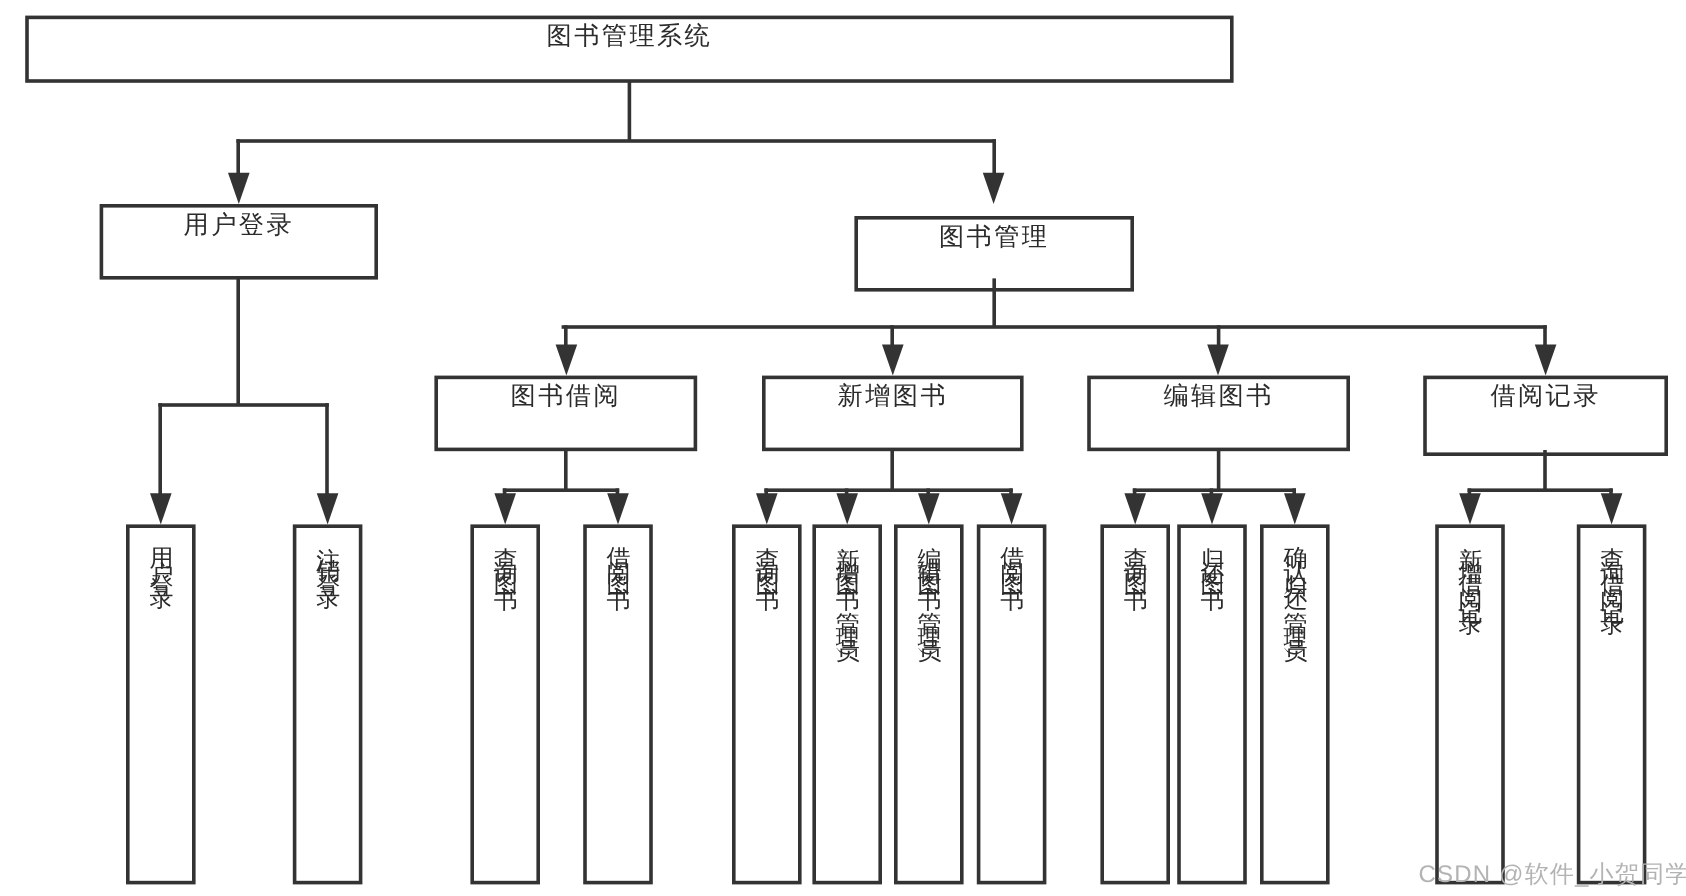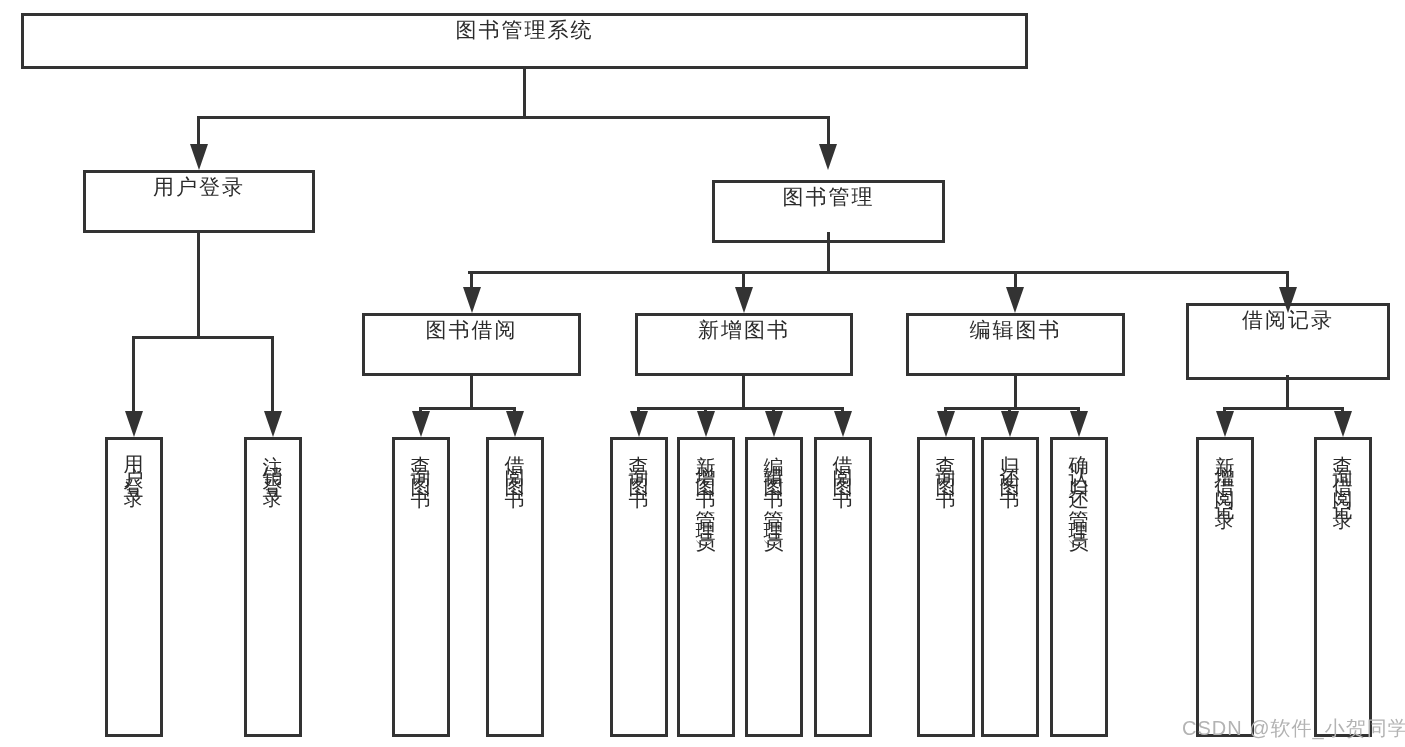--- a/index.html
+++ b/index.html
@@ -54,21 +54,21 @@
 
   <div class="node hbox" style="left:362px;top:313px;width:219px;height:63px">
     <span>图书借阅</span>
   </div>
   <div class="node hbox" style="left:635px;top:313px;width:218px;height:63px">
     <span>新增图书</span>
   </div>
   <div class="node hbox" style="left:906px;top:313px;width:219px;height:63px">
     <span>编辑图书</span>
   </div>
-  <div class="node hbox" style="left:1186px;top:303px;width:204px;height:77px">
+  <div class="node hbox" style="left:1186px;top:313px;width:204px;height:67px">
     <span>借阅记录</span>
   </div>
 
   <div class="node vbox" style="left:105px;top:437px;width:58px;height:300px">
     <span>用户登录</span>
   </div>
   <div class="node vbox" style="left:244px;top:437px;width:58px;height:300px">
     <span>注销登录</span>
   </div>
 

